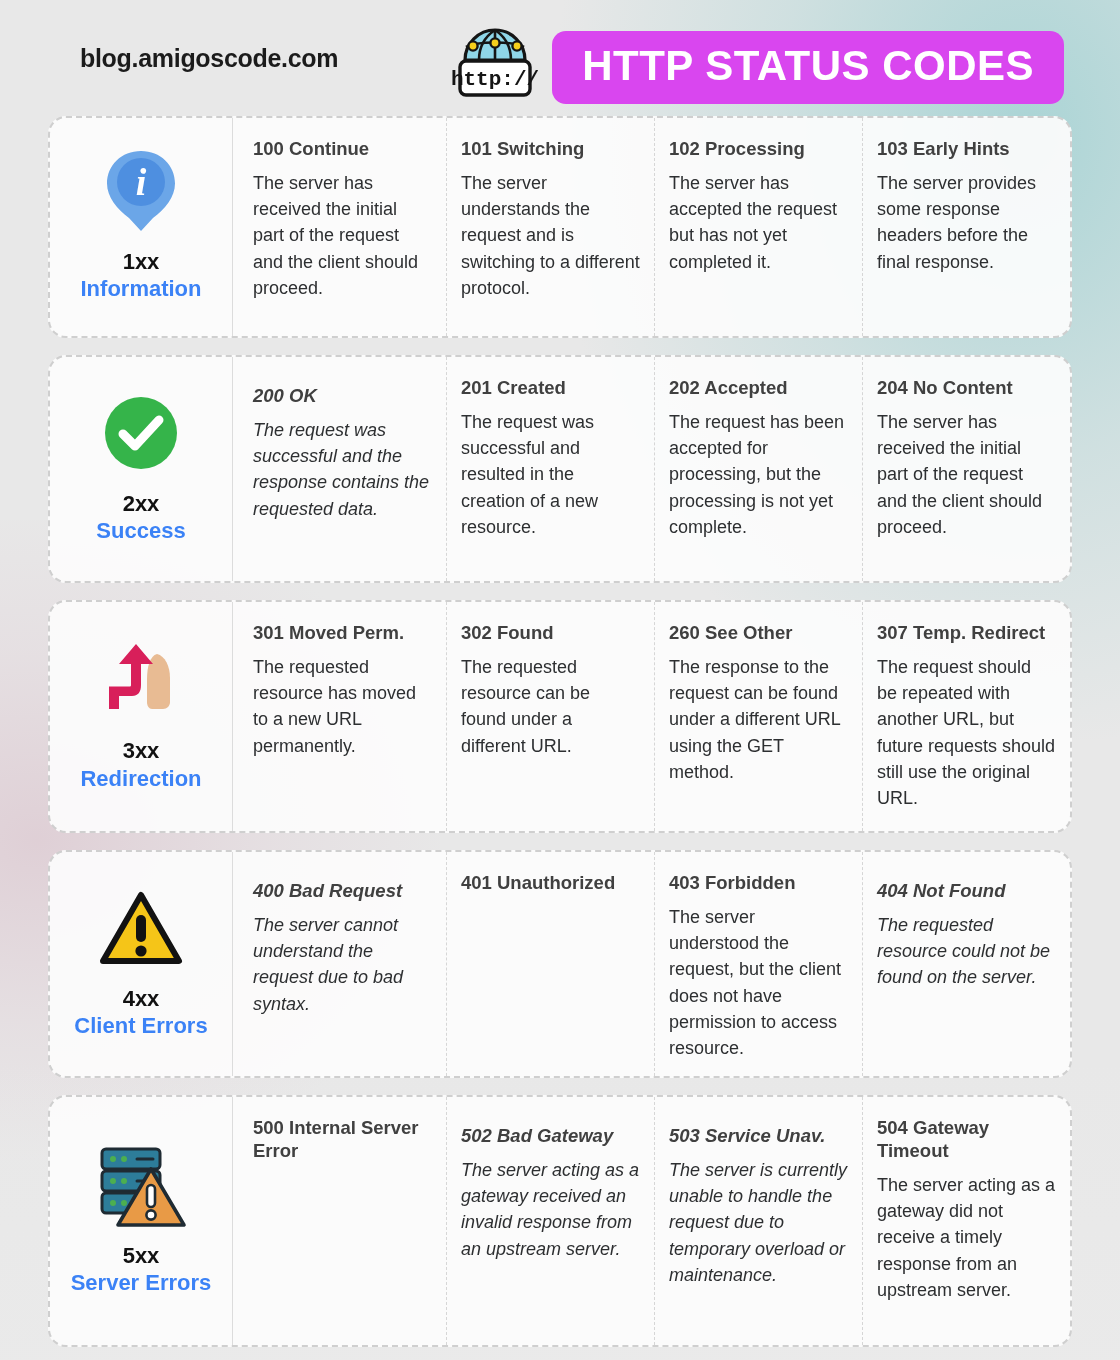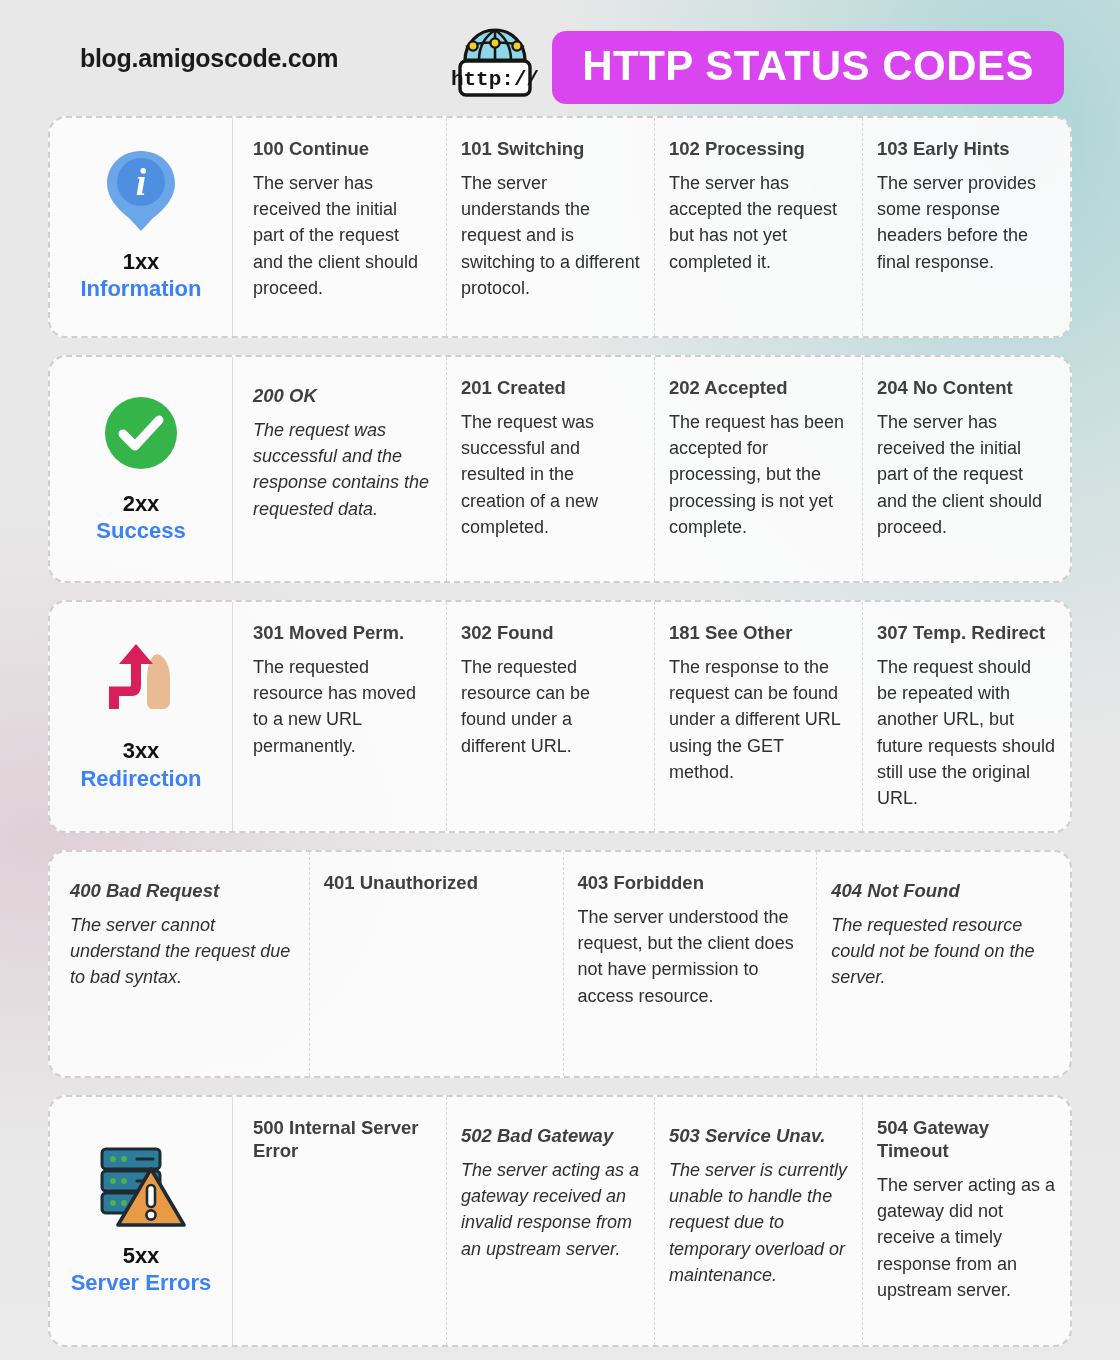--- a/index.html
+++ b/index.html
@@ -253,21 +253,21 @@
         <div class="cat-code">2xx</div>
         <div class="cat-label">Success</div>
       </div>
       <div class="cols">
         <div class="col pad-t-8">
           <div class="col-title">200 OK</div>
           <div class="col-desc">The request was successful and the response contains the requested data.</div>
         </div>
         <div class="col">
           <div class="col-title">201 Created</div>
-          <div class="col-desc">The request was successful and resulted in the creation of a new completed.</div>
+          <div class="col-desc">The request was successful and resulted in the creation of a new resource.</div>
         </div>
         <div class="col">
           <div class="col-title">202 Accepted</div>
           <div class="col-desc">The request has been accepted for processing, but the processing is not yet complete.</div>
         </div>
         <div class="col">
           <div class="col-title">204 No Content</div>
           <div class="col-desc">The server has received the initial part of the request and the client should proceed.</div>
         </div>
       </div>
@@ -289,31 +289,42 @@
       <div class="cols">
         <div class="col">
           <div class="col-title">301 Moved Perm.</div>
           <div class="col-desc">The requested resource has moved to a new URL permanently.</div>
         </div>
         <div class="col">
           <div class="col-title">302 Found</div>
           <div class="col-desc">The requested resource can be found under a different URL.</div>
         </div>
         <div class="col">
-          <div class="col-title">181 See Other</div>
+          <div class="col-title">260 See Other</div>
           <div class="col-desc">The response to the request can be found under a different URL using the GET method.</div>
         </div>
         <div class="col">
           <div class="col-title">307 Temp. Redirect</div>
           <div class="col-desc">The request should be repeated with another URL, but future requests should still use the original URL.</div>
         </div>
       </div>
     </div>
 
     <div class="row row-h4">
+      <div class="cat">
+        <div class="cat-icon">
+          <svg class="ic" viewBox="0 0 86 78" width="86" height="78">
+            <path d="M43 6 L81 72 L5 72 Z" fill="#f5c518" stroke="#121212" stroke-width="6" stroke-linejoin="round"></path>
+            <rect x="38" y="26" width="10" height="27" rx="5" fill="#121212"></rect>
+            <circle cx="43" cy="62" r="5.6" fill="#121212"></circle>
+          </svg>
+        </div>
+        <div class="cat-code">4xx</div>
+        <div class="cat-label">Client Errors</div>
+      </div>
       <div class="cols">
         <div class="col pad-t-8">
           <div class="col-title">400 Bad Request</div>
           <div class="col-desc">The server cannot understand the request due to bad syntax.</div>
         </div>
         <div class="col">
           <div class="col-title">401 Unauthorized</div>
         </div>
         <div class="col">
           <div class="col-title">403 Forbidden</div>

